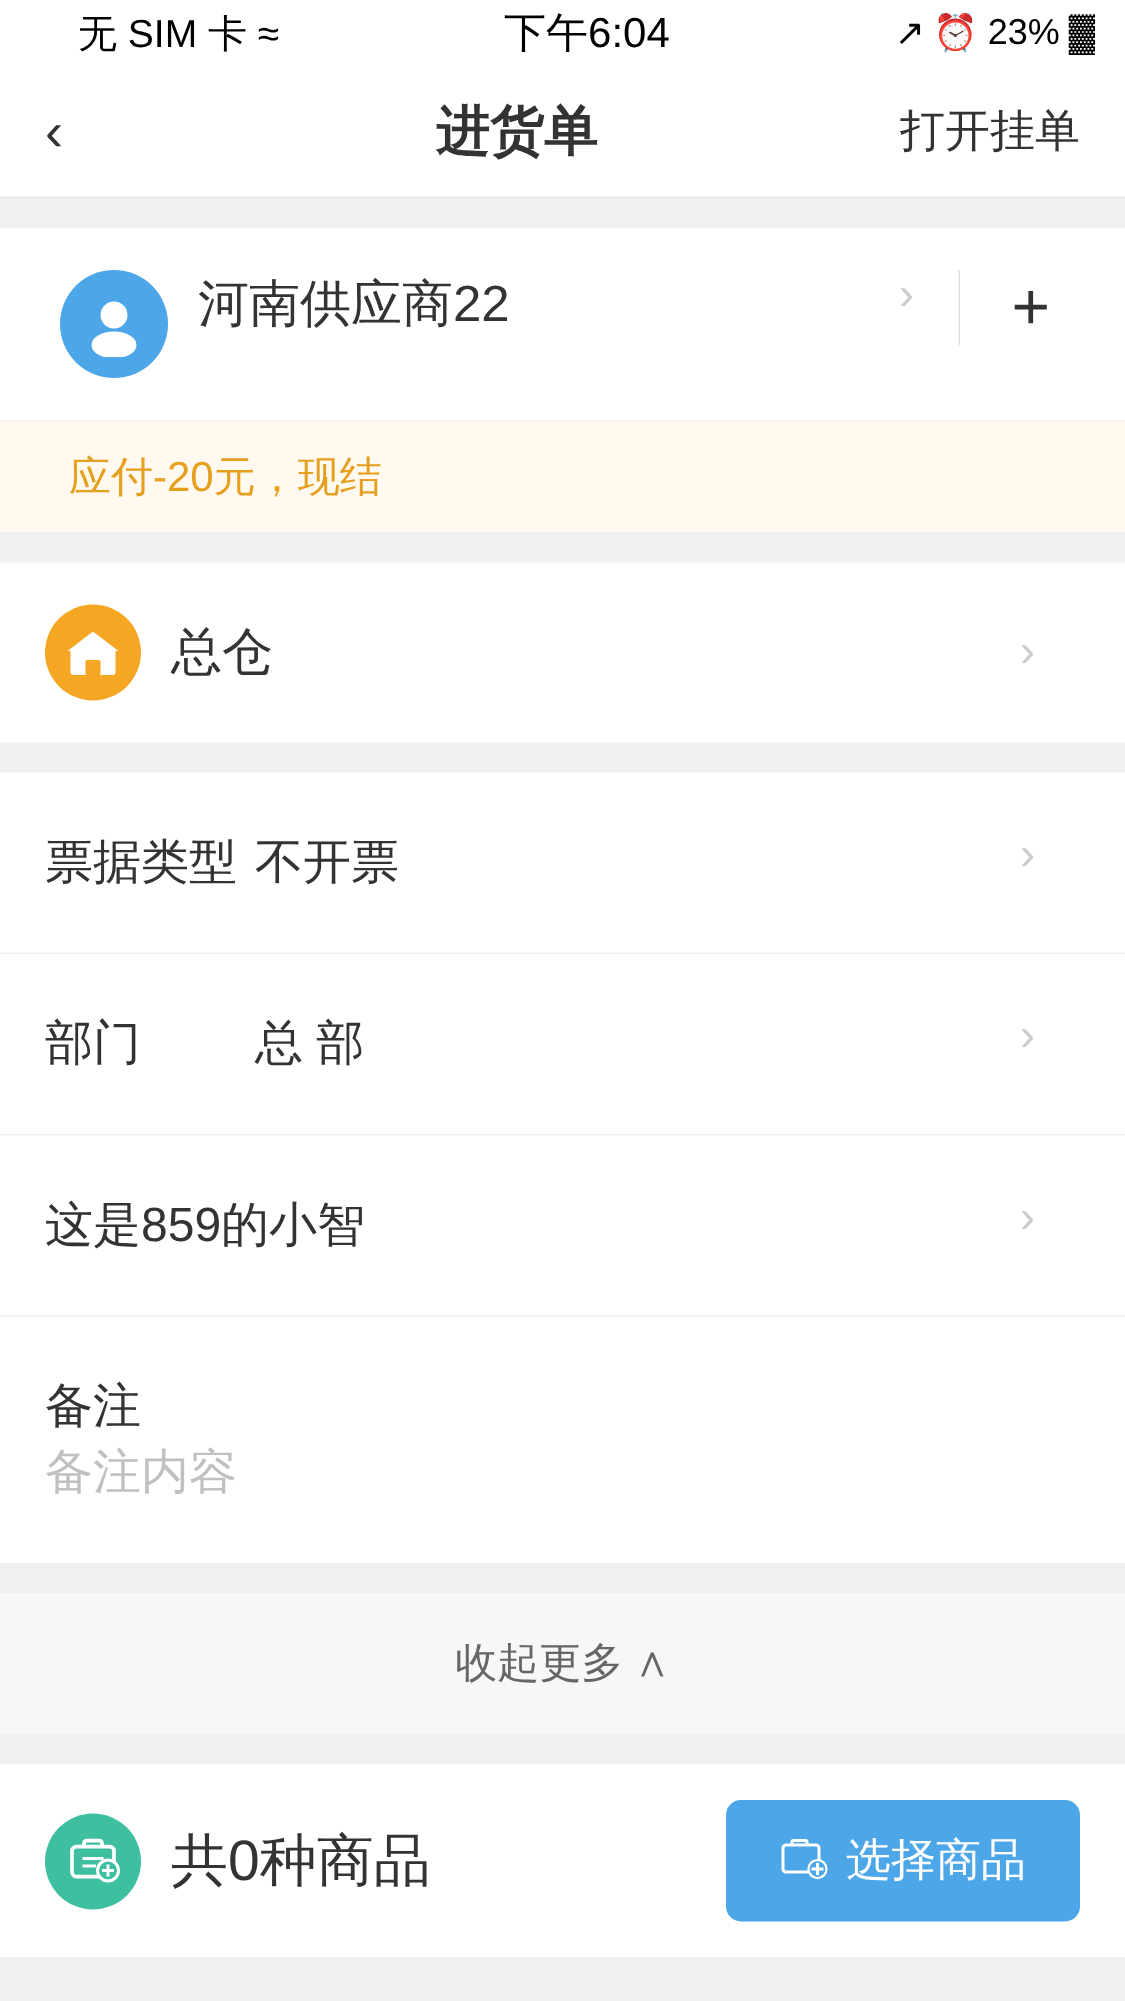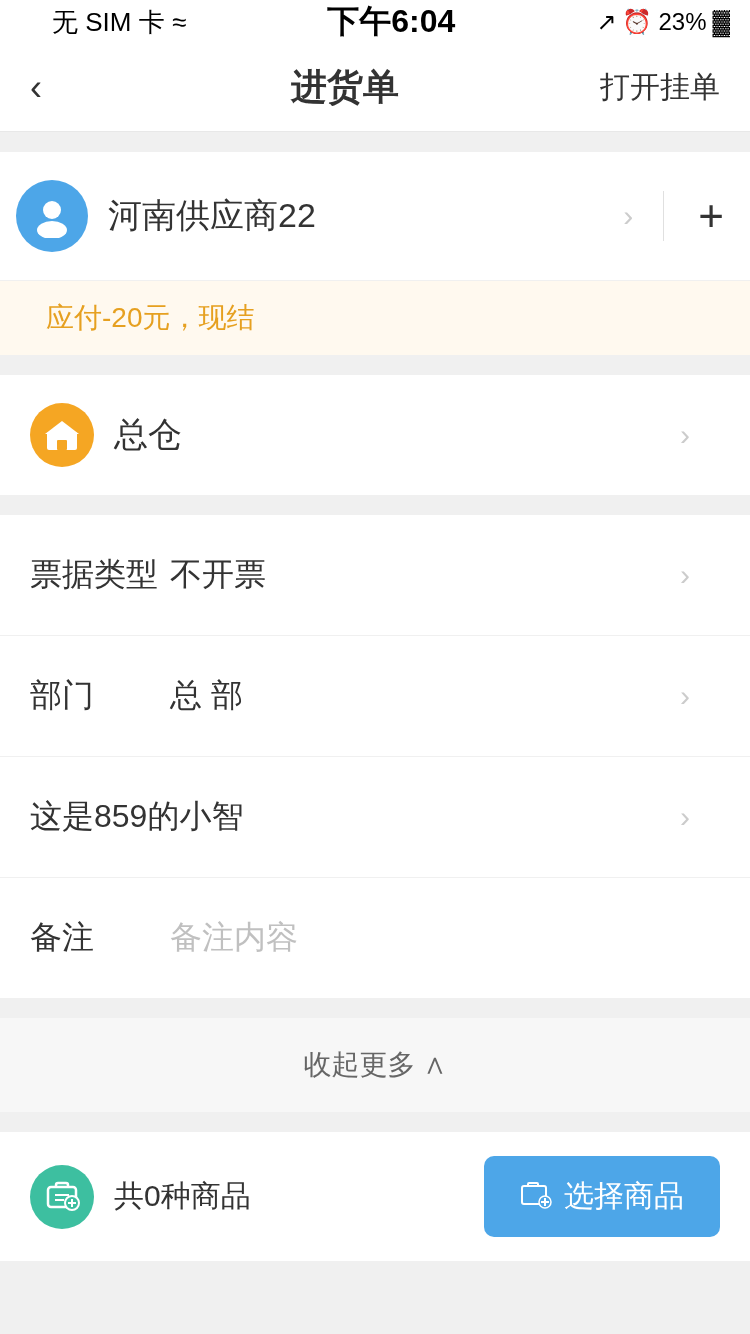--- a/index.html
+++ b/index.html
@@ -18,21 +18,21 @@
       height: 44px;
       background: #fff;
       display: flex;
       align-items: center;
       justify-content: space-between;
       padding: 0 20px;
       font-size: 26px;
       color: #000;
     }
     .status-left { display: flex; align-items: center; gap: 8px; margin-left: 32px; }
-    .status-center { font-size: 32px; font-weight: 700; }
+    .status-center { font-size: 28px; font-weight: 400; }
     .status-right { display: flex; align-items: center; gap: 6px; font-size: 24px; }
 
     
     .nav-bar {
       width: 100%;
       height: 88px;
       background: #fff;
       display: flex;
       align-items: center;
       justify-content: space-between;
@@ -62,22 +62,21 @@
       background: #f0f0f0;
     }
 
     
     .supplier-section {
       background: #fff;
       padding: 0;
     }
     .supplier-row {
       display: flex;
-      align-items: center;
-      padding: 28px 16px;
+      padding: 28px 40px;
       border-bottom: 1px solid #f0f0f0;
     }
     .supplier-avatar {
       width: 72px;
       height: 72px;
       border-radius: 50%;
       background: #4da6e8;
       display: flex;
       align-items: center;
       justify-content: center;
@@ -148,26 +147,26 @@
       color: #333;
     }
 
     
     .form-section {
       background: #fff;
       margin-top: 20px;
     }
     .form-row {
       display: flex;
-      align-items: center;
       padding: 38px 30px;
       border-bottom: 1px solid #f0f0f0;
     }
     .form-row:last-child {
       border-bottom: none;
+      flex-direction: column;
     }
     .form-label {
       font-size: 32px;
       color: #333;
       width: 140px;
       flex-shrink: 0;
     }
     .form-value {
       flex: 1;
       font-size: 32px;
@@ -203,21 +202,21 @@
       border-radius: 50%;
       background: #3dbfa0;
       display: flex;
       align-items: center;
       justify-content: center;
       flex-shrink: 0;
     }
     .product-icon svg { width: 36px; height: 36px; }
     .product-count {
       flex: 1;
-      font-size: 30px;
+      font-size: 38px;
       color: #333;
     }
     .select-btn {
       background: #4da6e8;
       color: #fff;
       font-size: 30px;
       padding: 20px 36px;
       border-radius: 10px;
       display: flex;
       align-items: center;

